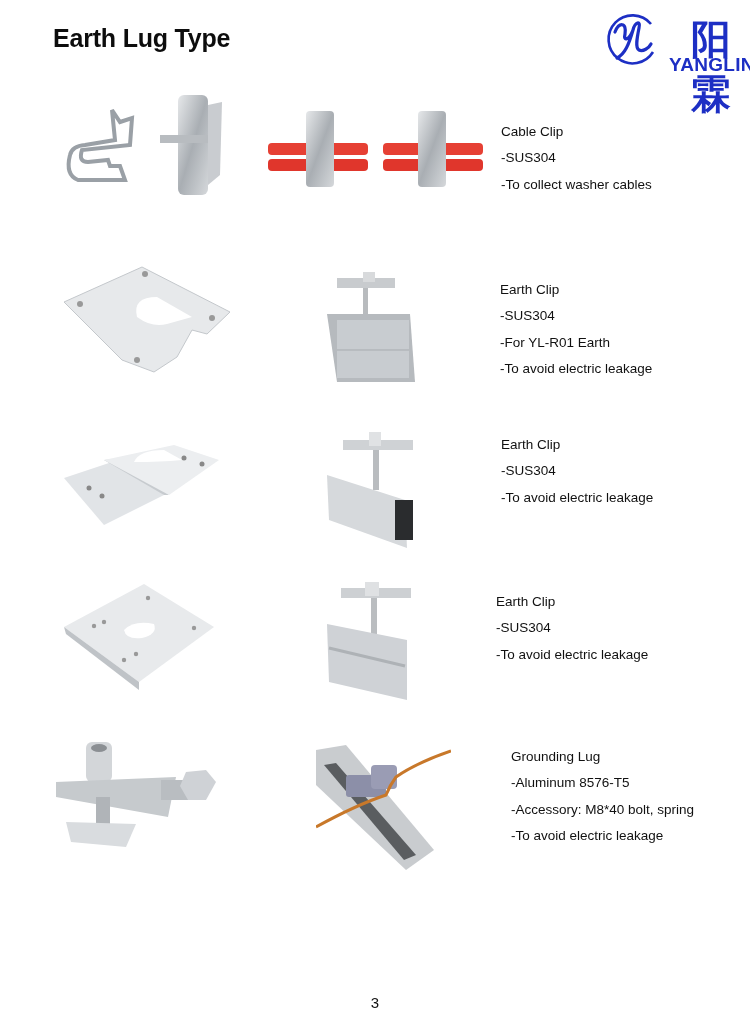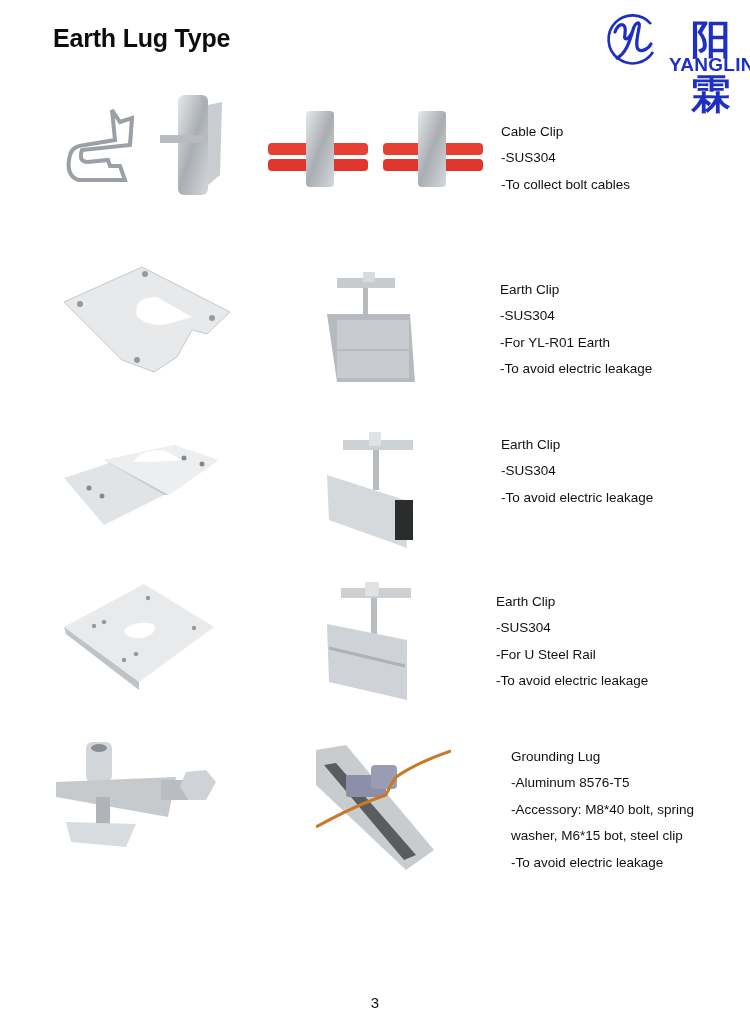--- a/index.html
+++ b/index.html
@@ -47,21 +47,21 @@
     <rect x="0" y="48" width="100" height="12" rx="4" fill="#e64034"></rect>
     <rect x="0" y="64" width="100" height="12" rx="4" fill="#e0362c"></rect>
     <rect x="38" y="16" width="28" height="76" rx="4" fill="url(#steel)"></rect>
     <rect x="115" y="48" width="100" height="12" rx="4" fill="#e64034"></rect>
     <rect x="115" y="64" width="100" height="12" rx="4" fill="#e0362c"></rect>
     <rect x="150" y="16" width="28" height="76" rx="4" fill="url(#steel)"></rect>
   </svg>
   <div class="desc" style="left:501px;top:34px">
     <div>Cable Clip</div>
     <div>-SUS304</div>
-    <div>-To collect bolt cables</div>
+    <div>-To collect washer cables</div>
   </div>
 </div>
 
 <div class="row" style="top:250px;height:150px">
   <svg class="img" style="left:62px;top:12px" width="170" height="115" viewBox="0 0 170 115">
     <path d="M2 40 L80 5 L168 50 L145 72 L130 68 L115 95 L92 110 L60 98 Z" fill="#e7e9eb" stroke="#c4c8cc" stroke-width="1"></path>
     <path d="M75 55 Q70 35 95 35 L130 55 L105 62 Q90 66 75 55 Z" fill="#ffffff"></path>
     <circle cx="18" cy="42" r="3" fill="#999"></circle>
       <circle cx="83" cy="12" r="3" fill="#999"></circle>
     <circle cx="150" cy="56" r="3" fill="#999"></circle>
@@ -123,21 +123,20 @@
   <svg class="img" style="left:325px;top:12px" width="100" height="120" viewBox="0 0 100 120">
     <rect x="16" y="6" width="70" height="10" fill="#cdd0d3"></rect>
     <rect x="40" y="0" width="14" height="14" fill="#dfe1e3"></rect>
     <rect x="46" y="16" width="6" height="42" fill="#babdc0"></rect>
     <path d="M2 42 L82 58 L82 118 L4 100 Z" fill="#cfd2d6"></path>
     <line x1="4" y1="66" x2="80" y2="84" stroke="#aeb2b6" stroke-width="3"></line>
   </svg>
   <div class="desc" style="left:496px;top:19px">
     <div>Earth Clip</div>
     <div>-SUS304</div>
-    <div>-For U Steel Rail</div>
     <div>-To avoid electric leakage</div>
   </div>
 </div>
 
 <div class="row" style="top:730px;height:150px">
   <svg class="img" style="left:56px;top:12px" width="170" height="110" viewBox="0 0 170 110">
     <rect x="30" y="0" width="26" height="40" rx="6" fill="#d3d6d9"></rect>
     <ellipse cx="43" cy="6" rx="8" ry="4" fill="#8b8f93"></ellipse>
     <path d="M0 40 L120 35 L112 75 L0 55 Z" fill="#c6cacd"></path>
     <rect x="40" y="55" width="14" height="30" fill="#b0b4b8"></rect>
@@ -149,18 +148,17 @@
     <path d="M0 5 L30 0 L118 105 L90 125 L0 40 Z" fill="#c9cccf"></path>
     <path d="M8 20 L20 18 L100 110 L88 115 Z" fill="#5a5d60"></path>
     <rect x="30" y="30" width="40" height="22" rx="3" fill="#8c8fa8"></rect>
     <rect x="55" y="20" width="26" height="24" rx="4" fill="#9a9cb4"></rect>
     <path d="M0 82 Q40 60 70 50 Q74 40 80 32 Q100 18 135 6" fill="none" stroke="#c8782a" stroke-width="3"></path>
   </svg>
   <div class="desc" style="left:511px;top:14px">
     <div>Grounding Lug</div>
     <div>-Aluminum 8576-T5</div>
     <div>-Accessory: M8*40 bolt, spring</div>
-    <div>washer, M6*15 bot, steel clip</div>
     <div>-To avoid electric leakage</div>
   </div>
 </div>
 
 <div class="page-num">3</div>
 
 </body></html>

